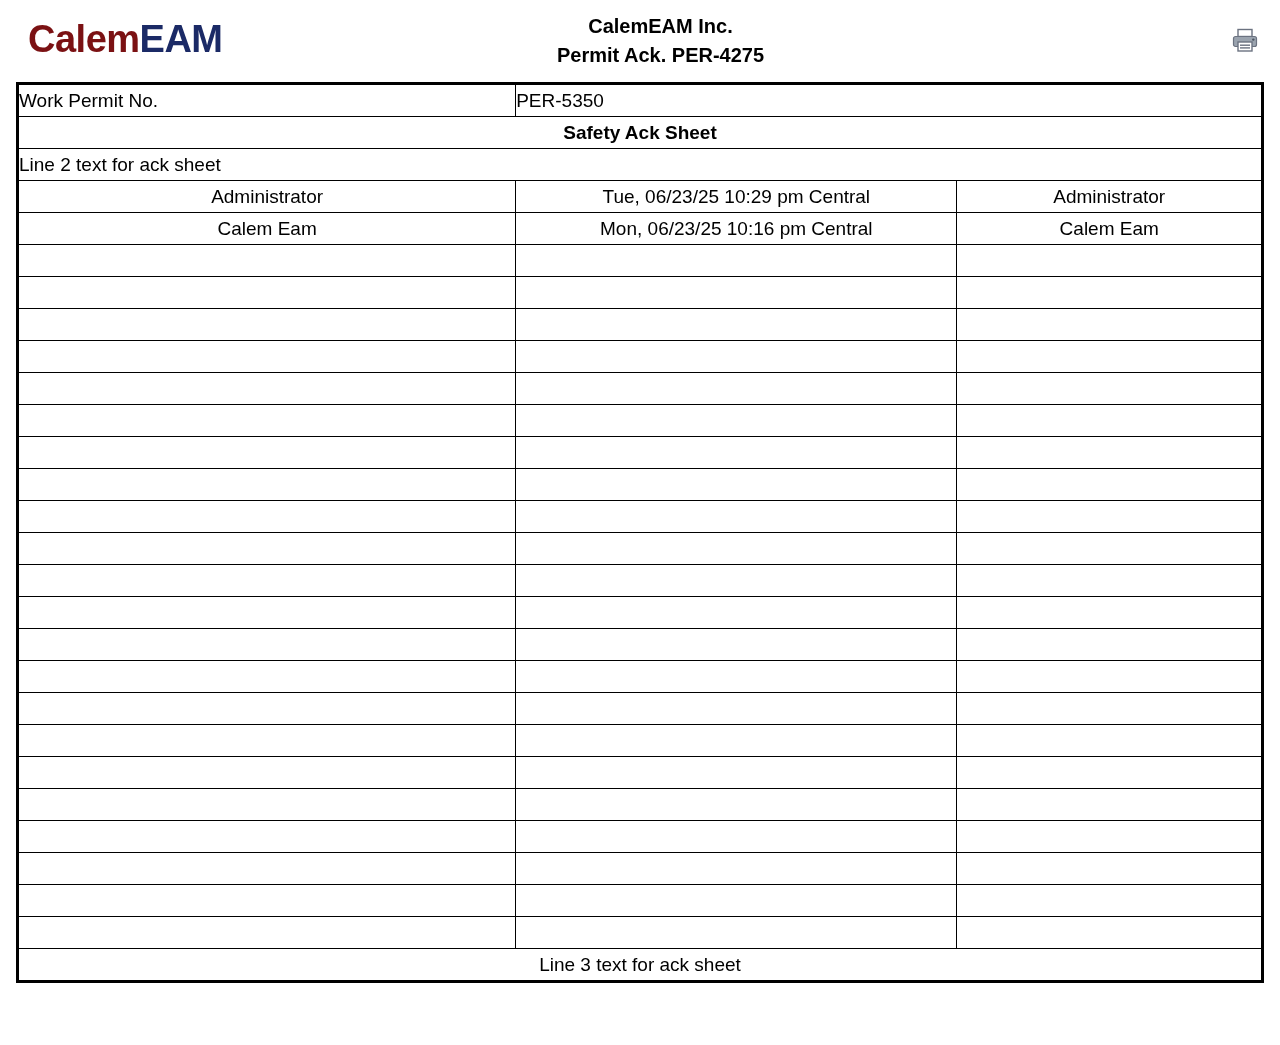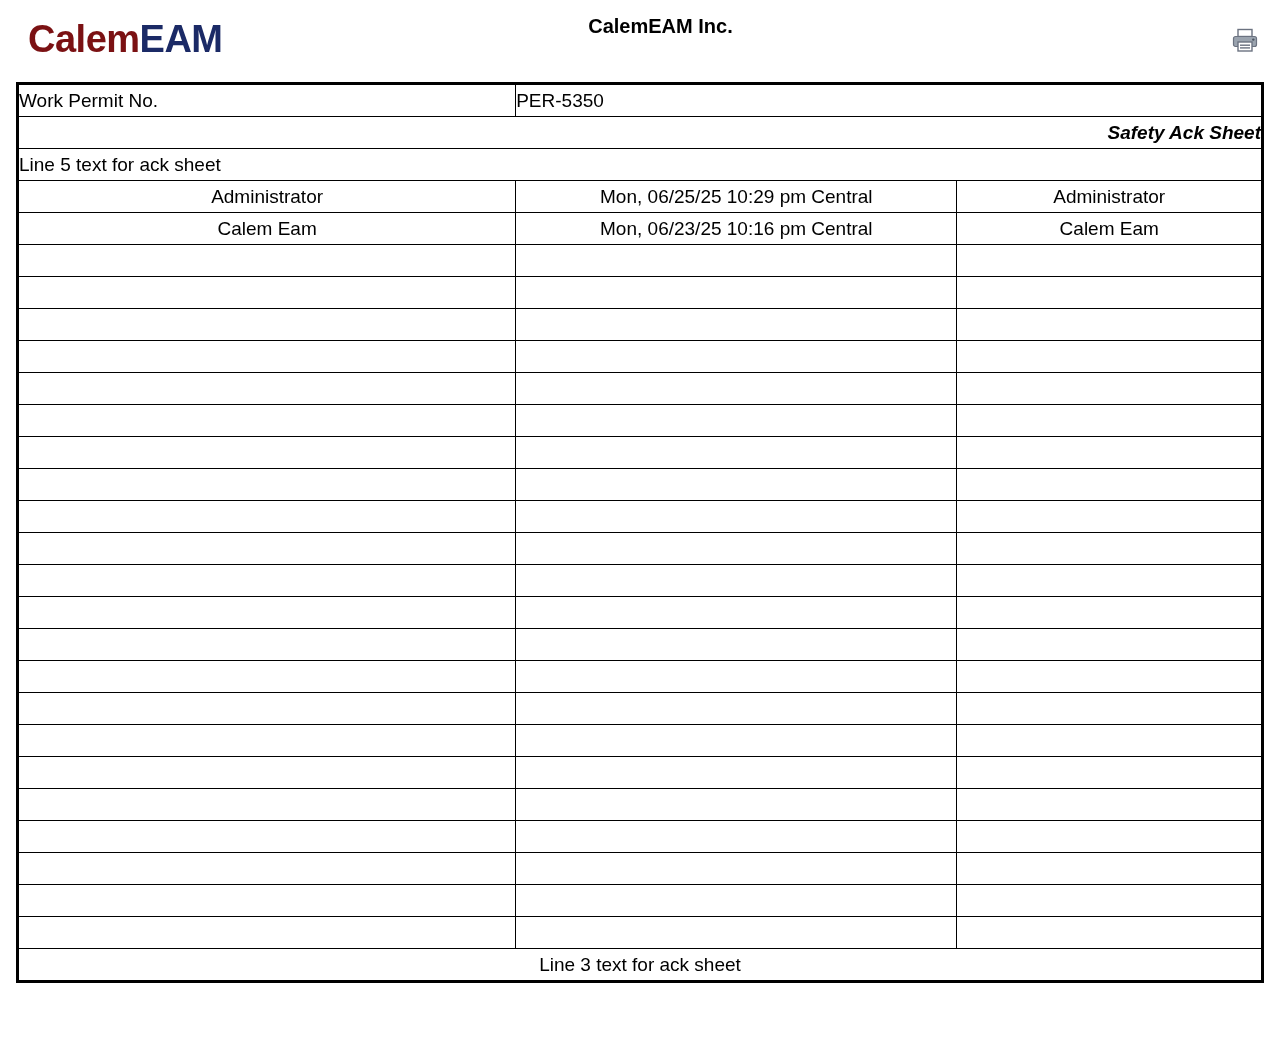--- a/index.html
+++ b/index.html
@@ -84,22 +84,21 @@
   .cell-pad-left {
     padding-left: 10px;
     text-align: left;
   }
   .center { text-align: center; }
   .permit-row td { height: 60px; font-size: 19px; }
   .title-row td {
     height: 44px;
     font-size: 24px;
     font-weight: bold;
-    text-align: right;
-    font-style: italic;
+    text-align: center;
   }
   .line-row td {
     height: 33px;
     font-size: 19px;
   }
   .col-head td {
     height: 34px;
     font-size: 19px;
     text-align: center;
   }
@@ -116,20 +115,21 @@
 <body>
 
 <div class="page">
 
   <div class="header">
     <div class="logo">
       <span class="calem">Calem</span><span class="eam">EAM</span>
     </div>
     <div class="header-title">
       <div>CalemEAM Inc.</div>
+      <div>Permit Ack. PER-4275</div>
     </div>
     <div class="print-btn">
       <svg width="26" height="24" viewBox="0 0 26 24" xmlns="http://www.w3.org/2000/svg">
         <rect x="6" y="1.5" width="14" height="7" fill="#ffffff" stroke="#6b7280" stroke-width="1.4"></rect>
         <rect x="1.5" y="8.5" width="23" height="10" rx="2" fill="#9aa3ae" stroke="#6b7280" stroke-width="1.2"></rect>
         <rect x="6" y="14" width="14" height="9" fill="#ffffff" stroke="#6b7280" stroke-width="1.4"></rect>
         <rect x="8" y="16.5" width="10" height="1.4" fill="#6b7280"></rect>
         <rect x="8" y="19.2" width="10" height="1.4" fill="#6b7280"></rect>
         <circle cx="21.3" cy="11.6" r="1.2" fill="#4b5563"></circle>
       </svg>
@@ -145,26 +145,26 @@
       </colgroup>
       <tbody>
         <tr class="permit-row">
           <td class="cell-pad-left">Work Permit No.</td>
           <td class="cell-pad-left" colspan="2">PER-5350</td>
         </tr>
         <tr class="title-row">
           <td colspan="3">Safety Ack Sheet</td>
         </tr>
         <tr class="line-row">
-          <td class="cell-pad-left" colspan="3">Line 5 text for ack sheet</td>
+          <td class="cell-pad-left" colspan="3">Line 2 text for ack sheet</td>
         </tr>
 
         <tr class="data-row">
           <td class="center">Administrator</td>
-          <td class="center">Mon, 06/25/25 10:29 pm Central</td>
+          <td class="center">Tue, 06/23/25 10:29 pm Central</td>
           <td class="center">Administrator</td>
         </tr>
         <tr class="data-row">
           <td class="center">Calem Eam</td>
           <td class="center">Mon, 06/23/25 10:16 pm Central</td>
           <td class="center">Calem Eam</td>
         </tr>
 
         </tbody>
         <tbody id="blank-rows">

